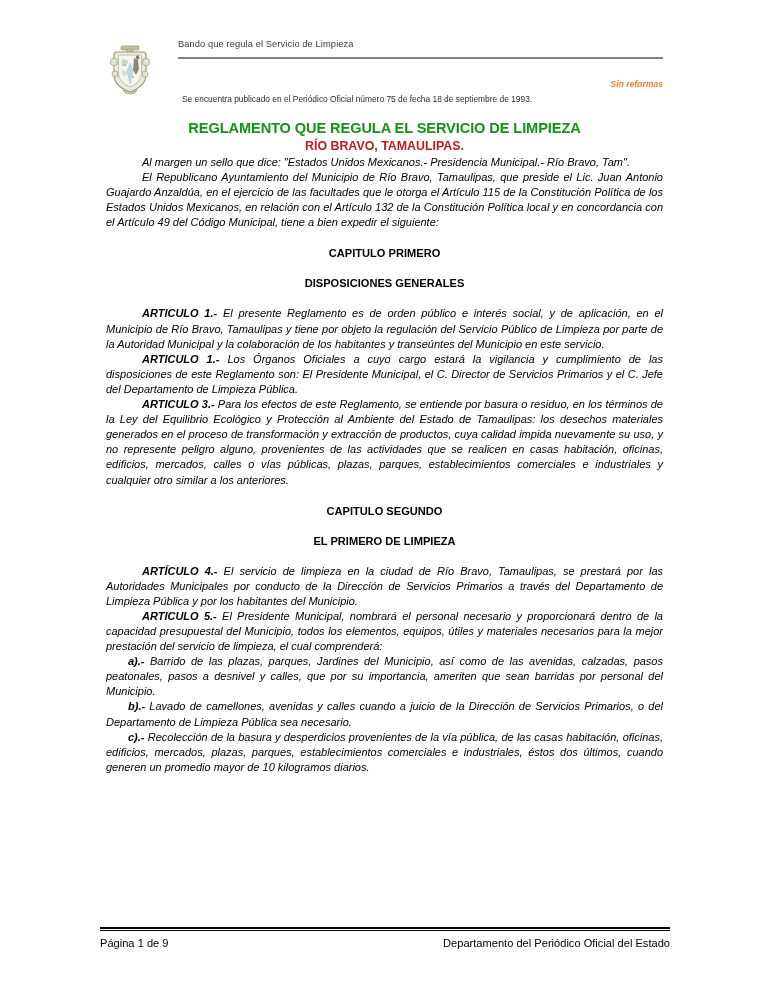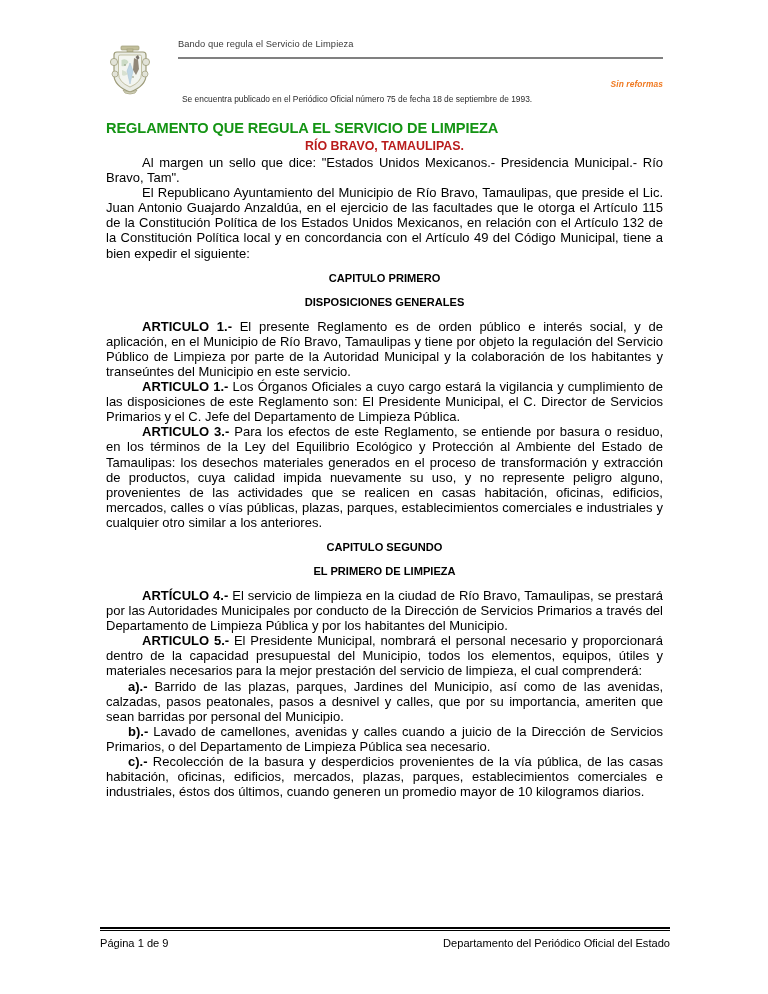--- a/index.html
+++ b/index.html
@@ -82,56 +82,57 @@
 
   
   .content {
     position: absolute;
     left: 106px;
     top: 119px;
     width: 557px;
   }
 
   .doc-title {
-    text-align: left;
+    text-align: center;
     font-weight: bold;
     color: #149414;
     font-size: 14.6px;
     line-height: 18px;
     letter-spacing: -0.1px;
   }
   .doc-subtitle {
     text-align: center;
     font-weight: bold;
     color: #b91c1c;
     font-size: 12.4px;
     line-height: 17px;
     margin-top: 1px;
   }
 
   p.para {
     margin: 0;
-    font-size: 13px;
+    font-size: 11px;
     line-height: 15.1px;
     text-align: justify;
     text-justify: inter-word;
     color: #000;
+    font-style: italic;
   }
   p.indent { text-indent: 36px; }
   p.indent-sm { text-indent: 22px; }
   .gap-lg { margin-top: 15px; }
   .gap-md { margin-top: 14px; }
   .gap-xs { margin-top: 0px; }
 
   .chapter-head {
     text-align: center;
     font-weight: bold;
     font-size: 11.1px;
     line-height: 14px;
-    margin: 10px;
+    margin: 16px;
   }
   .art-label { font-weight: bold; }
 
   
   .footer {
     position: absolute;
     left: 100px;
     top: 927px;
     width: 570px;
   }

